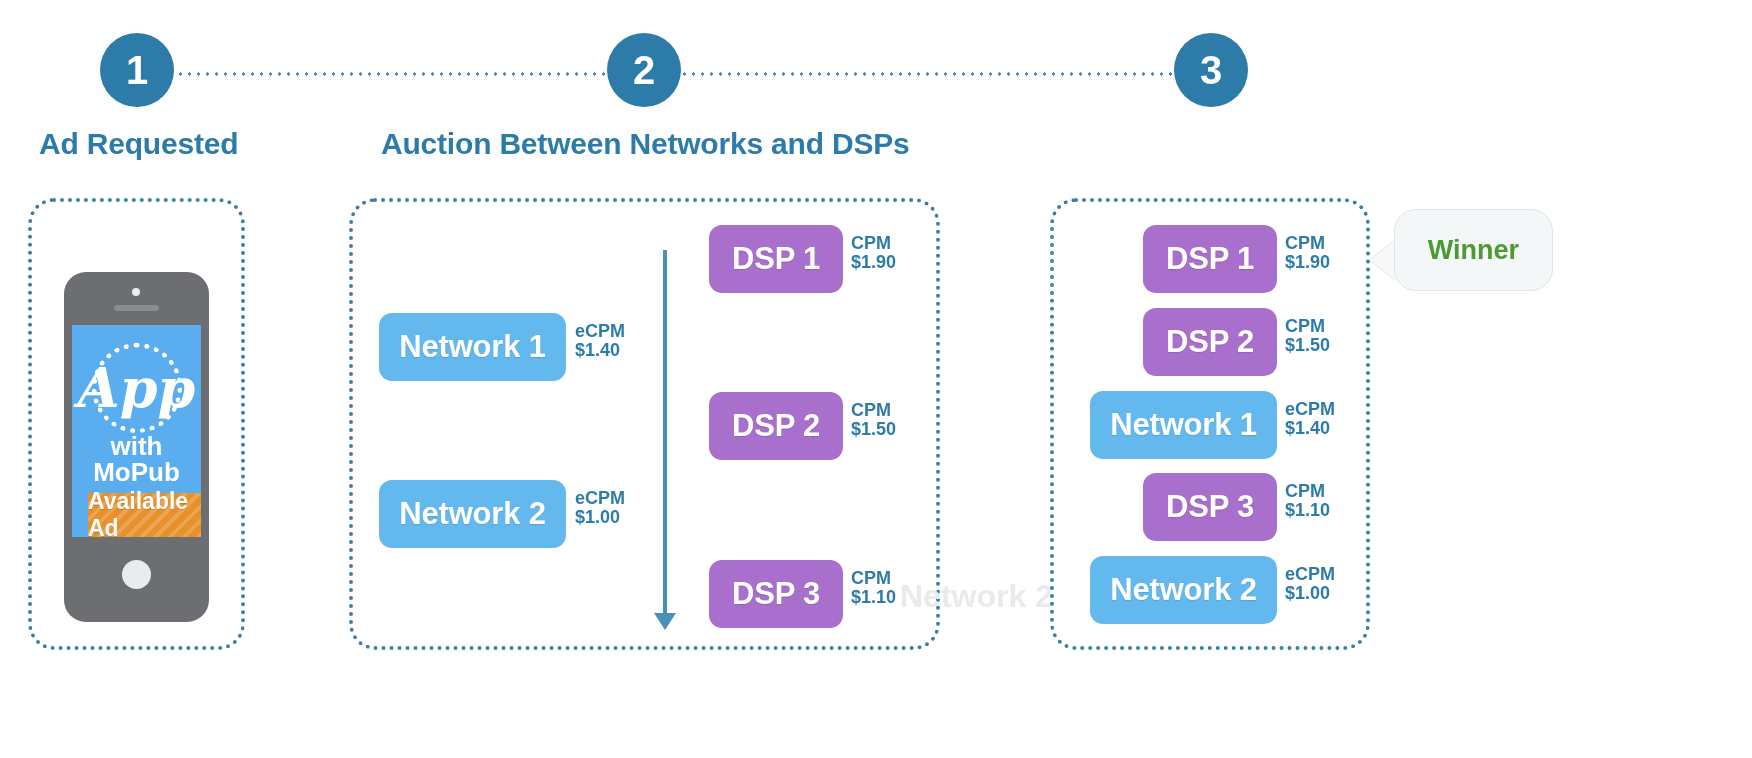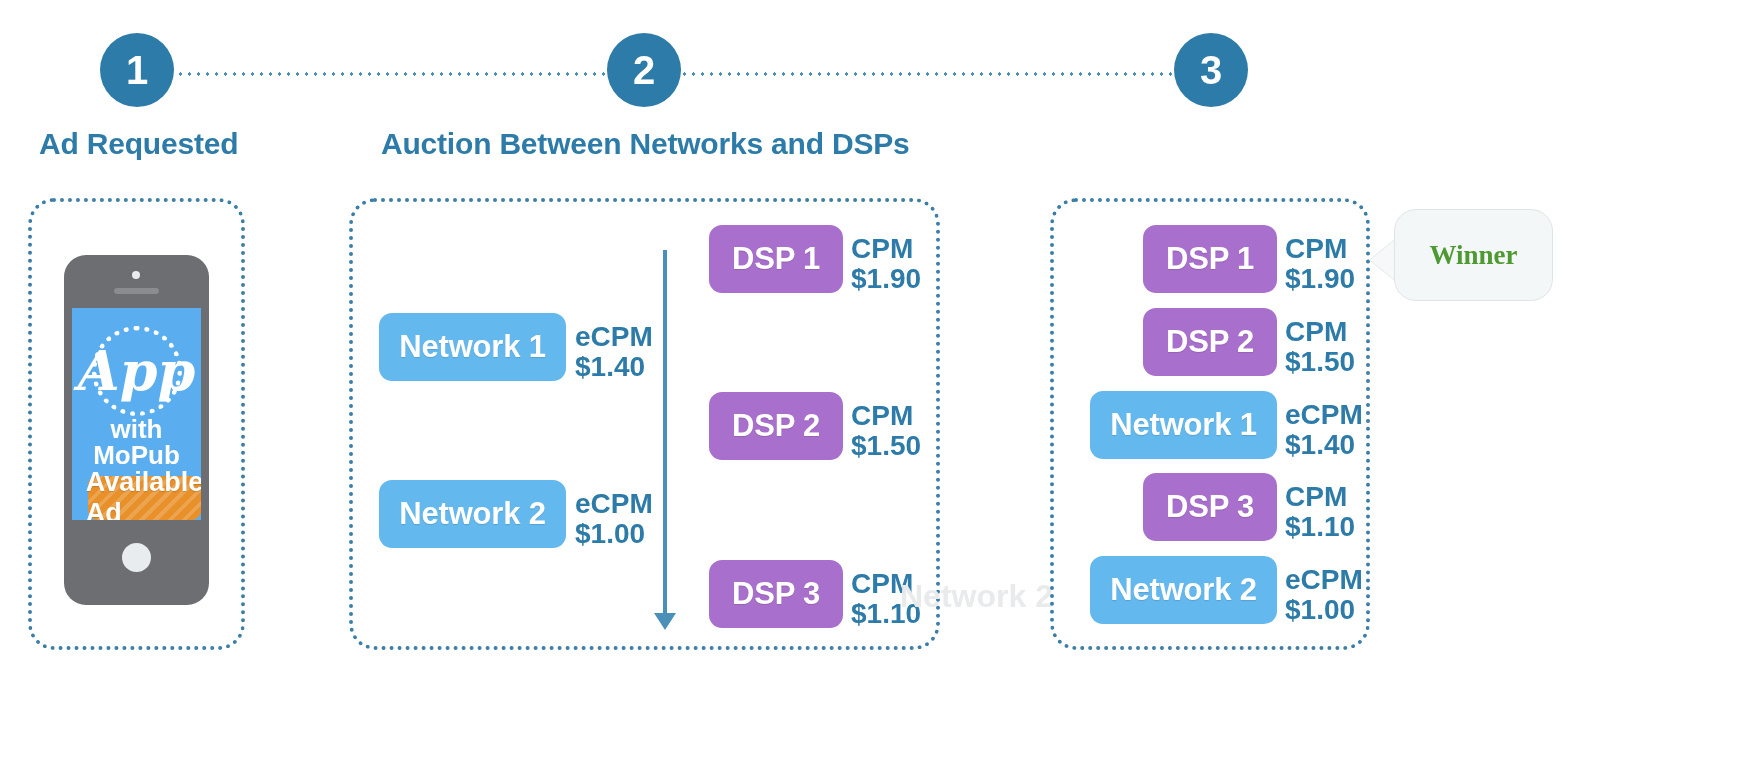--- a/index.html
+++ b/index.html
@@ -58,20 +58,21 @@
     box-sizing:border-box;
   }
   .panel{background:none;}
 
   
   .phone{
     position:absolute;
     background:#6d6e71;
     border-radius:22px;
     box-sizing:border-box;
+    margin-top:17px;
   }
   .phone-speaker{
     position:absolute;
     background:#8a8c8e;
     border-radius:3px;
   }
   .phone-cam{
     position:absolute;
     background:#e9ecef;
     border-radius:50%;
@@ -116,46 +117,45 @@
     position:absolute;
     left:16px;right:0;bottom:0;
     background:
       repeating-linear-gradient(-45deg,
         rgba(255,255,255,0.18) 0px,
         rgba(255,255,255,0.18) 4px,
         rgba(255,255,255,0) 4px,
         rgba(255,255,255,0) 10px),
       #e8902a;
     color:#ffffff;
-    font-size:27px;
+    font-size:23px;
     font-weight:bold;
     display:flex;align-items:center;justify-content:center;
     text-shadow:0 1px 1px rgba(0,0,0,0.15);
-    border-radius:9px;
   }
 
   
   .bidbox{
     position:absolute;
     border-radius:13px;
     display:flex;align-items:center;justify-content:center;
     color:#ffffff;
     font-size:31px;
     font-weight:bold;
     letter-spacing:-0.2px;
     text-shadow:0 1px 1px rgba(0,0,0,0.12);
     box-sizing:border-box;
   }
   .bidbox.net{background:#63b8ee;}
   .bidbox.dsp{background:#a96fcc;}
 
   .cpm{
     position:absolute;
     color:#2d7ba8;
-    font-size:28px;
+    font-size:18px;
     font-weight:bold;
     line-height:1.08;
     white-space:nowrap;
   }
 
   
   .arrowline{
     position:absolute;
     width:4px;
     background:#4a90b8;
@@ -325,17 +325,17 @@
 
   <div class="bidbox net" style="left:1090px;top:556px;width:187px;height:68px;">
     <span>Network 2</span>
   </div>
   <div class="cpm" style="left:1285px;top:565px;">
     <div>eCPM</div>
     <div>$1.00</div>
   </div>
 
   <div class="callout-tail" style="left:1370px;top:239px;"></div>
-  <div class="callout" style="left:1394px;top:209px;width:159px;height:92px;font-family:Liberation Serif, serif;">
+  <div class="callout" style="left:1394px;top:209px;width:159px;height:82px;">
     <span>Winner</span>
   </div>
 
 </div>
 
 </body></html>

